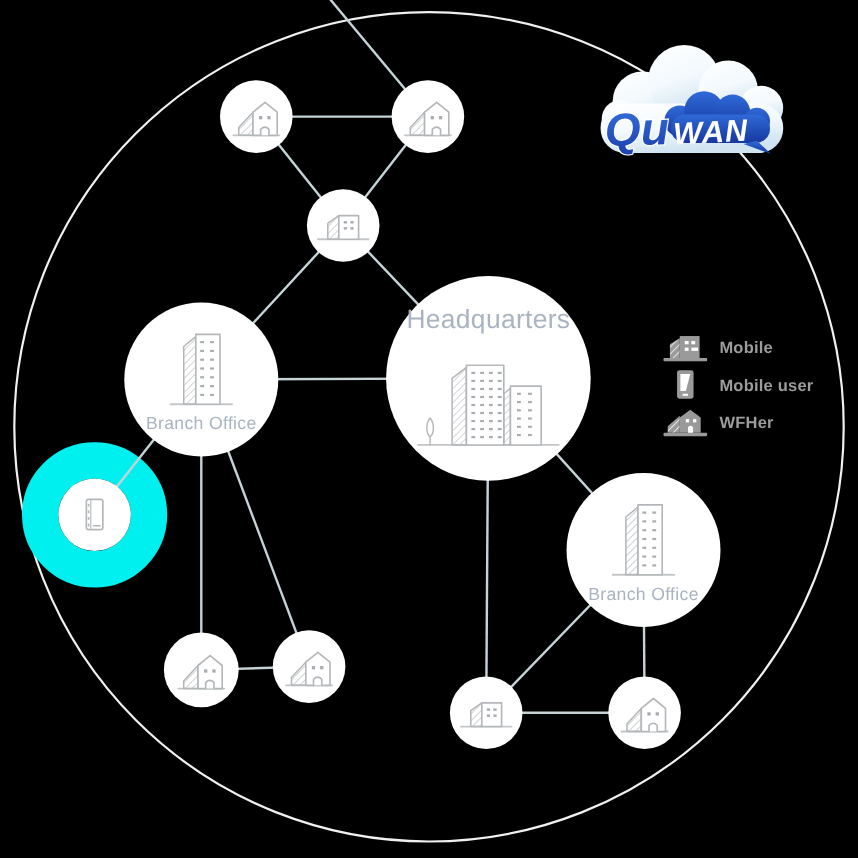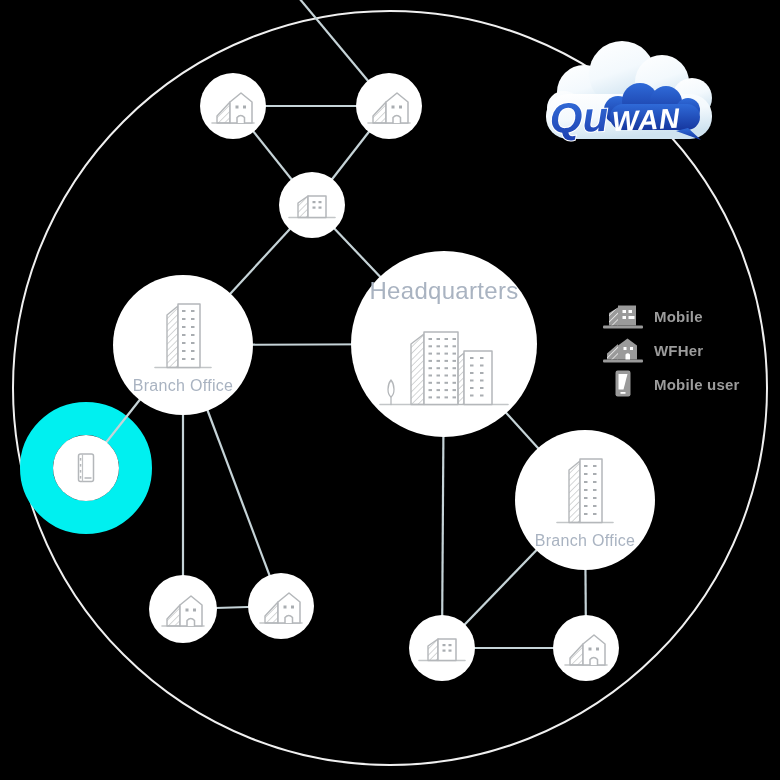--- a/index.html
+++ b/index.html
@@ -303,29 +303,29 @@
       <div class="legend-row">
         <span class="legend-icon">
           <svg width="40" height="28" viewBox="0 0 40 28">
             <use href="#sym-store-solid"></use>
           </svg>
         </span>
         <span class="legend-label">Mobile</span>
       </div>
       <div class="legend-row">
         <span class="legend-icon">
+          <svg width="20" height="28" viewBox="0 0 20 28">
+            <use href="#sym-mobile-solid"></use>
+          </svg>
+        </span>
+        <span class="legend-label">Mobile user</span>
+      </div>
+      <div class="legend-row">
+        <span class="legend-icon">
           <svg width="40" height="28" viewBox="0 0 40 28">
             <use href="#sym-wfher-solid"></use>
           </svg>
         </span>
         <span class="legend-label">WFHer</span>
       </div>
-      <div class="legend-row">
-        <span class="legend-icon">
-          <svg width="20" height="28" viewBox="0 0 20 28">
-            <use href="#sym-mobile-solid"></use>
-          </svg>
-        </span>
-        <span class="legend-label">Mobile user</span>
-      </div>
     </div>
 
 </div>
 
 </body></html>

